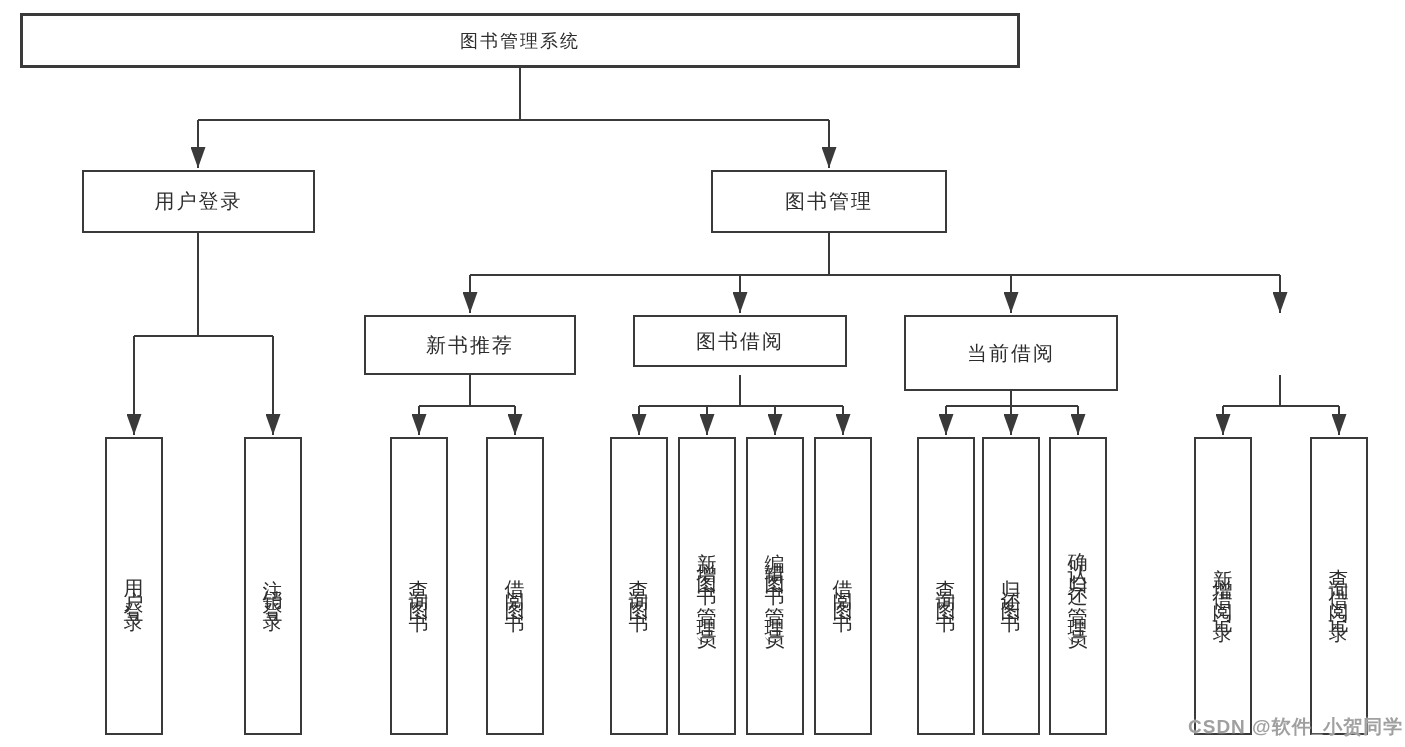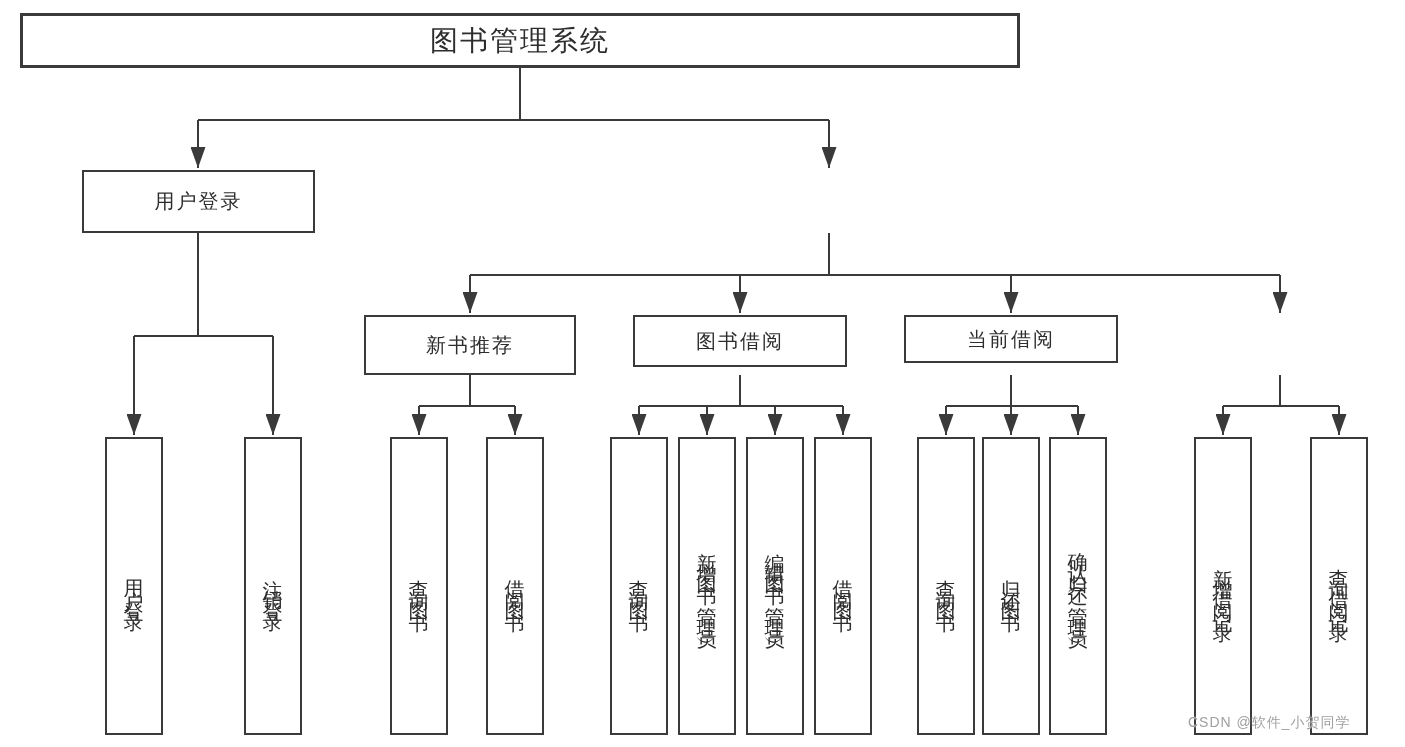--- a/index.html
+++ b/index.html
@@ -31,21 +31,21 @@
     align-items: center;
     justify-content: center;
     color: #2d2d2d;
     font-size: 20px;
     letter-spacing: 2px;
     white-space: nowrap;
     z-index: 2;
   }
   .top-box {
     border-width: 3px;
-    font-size: 28px;
+    font-size: 18px;
   }
   .leaf {
     position: absolute;
     top: 437px;
     width: 58px;
     height: 298px;
     background: #ffffff;
     border: 2px solid #3a3a3a;
     box-sizing: border-box;
     display: flex;
@@ -58,26 +58,27 @@
     text-orientation: mixed;
     font-size: 20px;
     letter-spacing: 11px;
     color: #2d2d2d;
     line-height: 1;
   }
   .watermark {
     position: absolute;
     left: 1188px;
     top: 714px;
-    font-size: 14px;
+    font-size: 19px;
     color: #a0a0a0;
     letter-spacing: 1px;
     white-space: nowrap;
     z-index: 3;
     text-shadow: 0 0 2px #ffffff;
+    font-weight: bold;
   }
 </style>
 </head>
 <body>
 
 <div id="stage">
 
   <svg id="connectors" viewBox="0 0 1405 747" xmlns="http://www.w3.org/2000/svg">
     <defs>
       <marker id="arw" viewBox="0 0 21 15" refX="21" refY="7.5" markerWidth="21" markerHeight="15" markerUnits="userSpaceOnUse" orient="auto">
@@ -124,24 +125,25 @@
       <path d="M1280 375 V406"></path>
       <path d="M1223 406 H1339"></path>
       <path d="M1223 406 V435" marker-end="url(#arw)"></path>
       <path d="M1339 406 V435" marker-end="url(#arw)"></path>
     </g>
   </svg>
 
   <div class="box top-box" style="left:20px; top:13px; width:1000px; height:55px;">图书管理系统</div>
 
   <div class="box" style="left:82px; top:170px; width:233px; height:63px;">用户登录</div>
+  <div class="box" style="left:711px; top:170px; width:236px; height:63px;">图书管理</div>
 
   <div class="box" style="left:364px; top:315px; width:212px; height:60px;font-family:Liberation Mono, monospace;">新书推荐</div>
   <div class="box" style="left:633px; top:315px; width:214px; height:52px;">图书借阅</div>
-  <div class="box" style="left:904px; top:315px; width:214px; height:48px;">当前借阅</div>
+  <div class="box" style="left:904px; top:315px; width:214px; height:76px;">当前借阅</div>
 
   <div class="leaf" style="left:105px;">
     <span class="vtext">用户登录</span>
   </div>
   <div class="leaf" style="left:244px;">
     <span class="vtext">注销登录</span>
   </div>
 
   <div class="leaf" style="left:390px;">
     <span class="vtext">查询图书</span>

